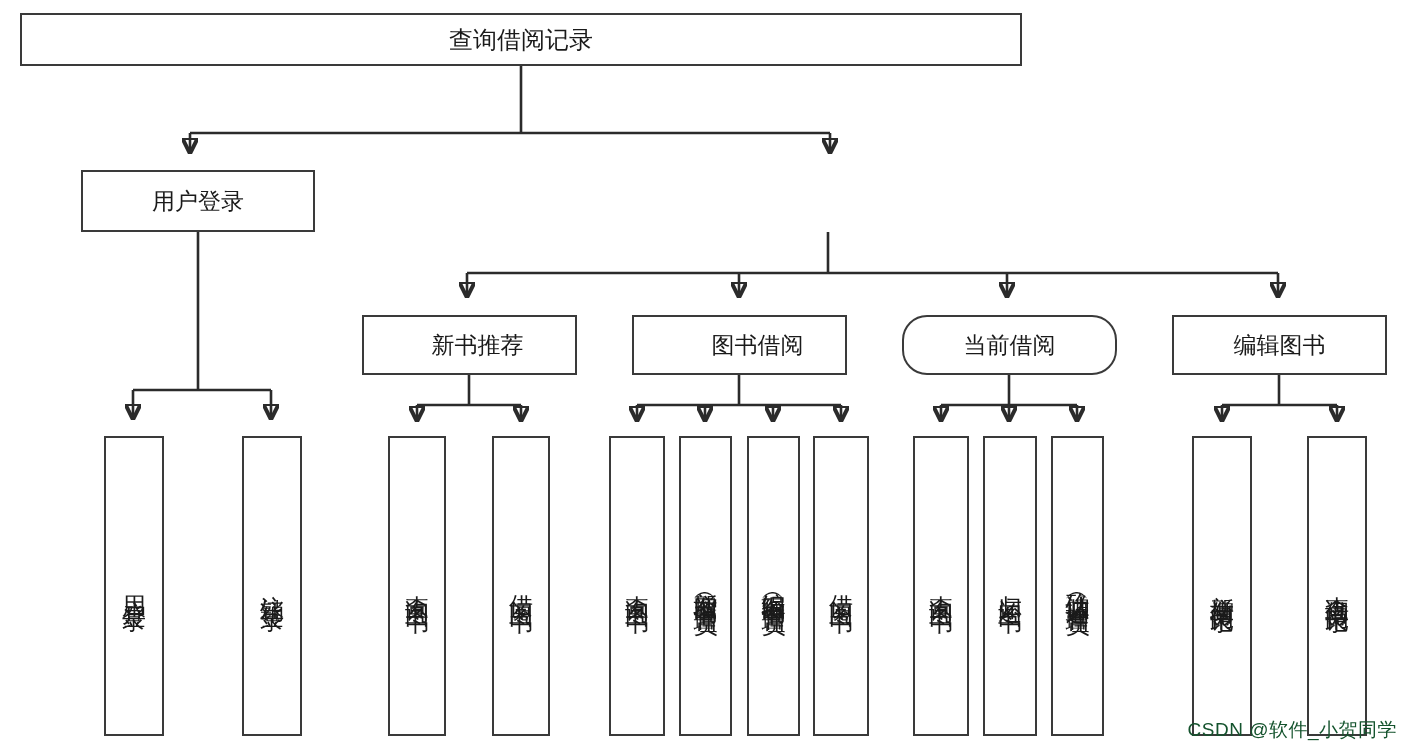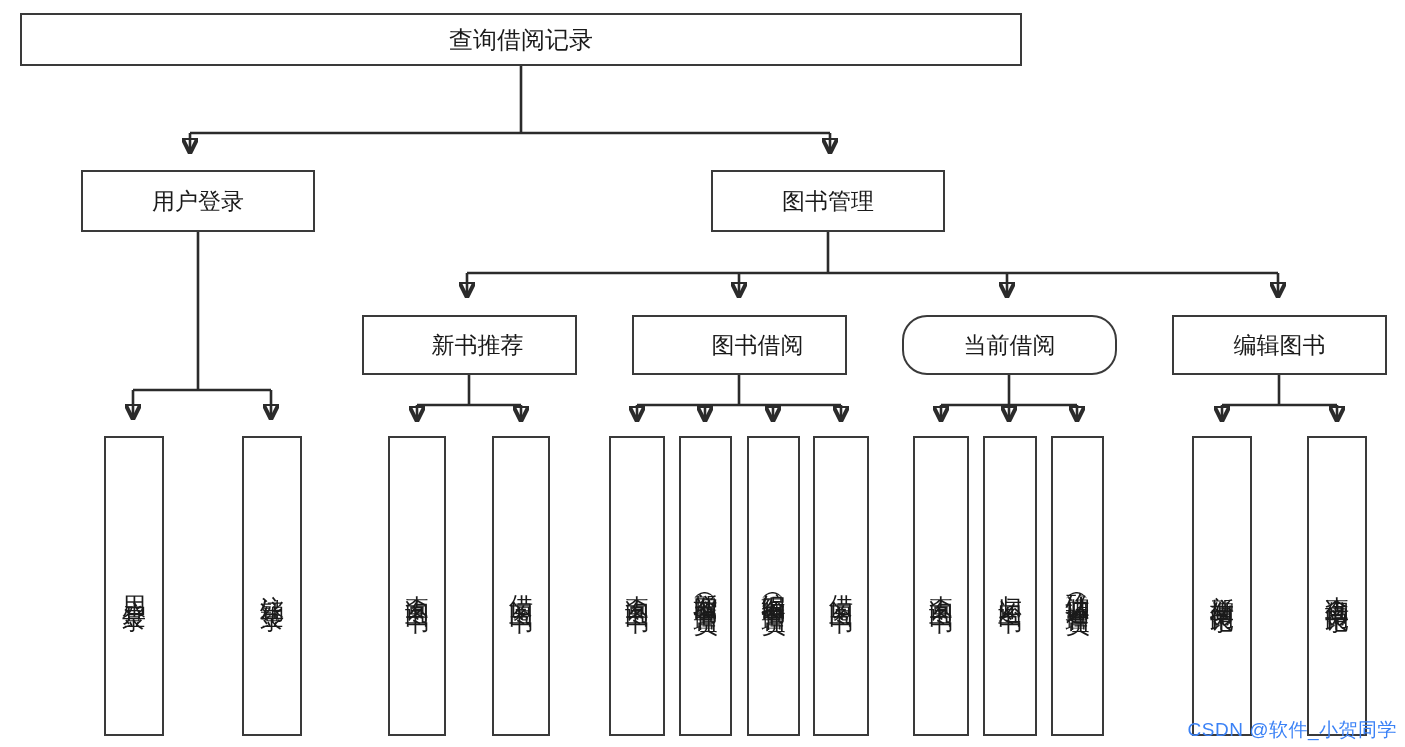--- a/index.html
+++ b/index.html
@@ -64,21 +64,21 @@
   svg.links path, svg.links line {
     stroke: #2b2b2b;
     stroke-width: 2.6;
     fill: none;
   }
   .watermark {
     position: absolute;
     right: 8px;
     bottom: 4px;
     font-size: 19px;
-    color: #3b82f6;
+    color: #14532d;
     white-space: nowrap;
     letter-spacing: 0.5px;
   }
 </style>
 </head>
 <body>
 
 <div id="canvas">
 
   <svg class="links" viewBox="0 0 1405 747">
@@ -129,23 +129,20 @@
     <line x1="1337" y1="405" x2="1337" y2="420" marker-end="url(#arrow)"></line>
   </svg>
 
   <div class="node root" style="left:20px; top:13px; width:1002px; height:53px;">
     <span class="label">查询借阅记录</span>
   </div>
 
   <div class="node level2" style="left:81px; top:170px; width:234px; height:62px;">
     <span class="label">用户登录</span>
   </div>
-  <div class="node level2" style="left:711px; top:170px; width:234px; height:62px;">
-    <span class="label">图书管理</span>
-  </div>
 
   <div class="node level3" style="left:362px; top:315px; width:215px; height:60px;padding-left:16px;">
     <span class="label">新书推荐</span>
   </div>
   <div class="node level3" style="left:632px; top:315px; width:215px; height:60px;padding-left:36px;">
     <span class="label">图书借阅</span>
   </div>
   <div class="node level3" style="left:902px; top:315px; width:215px; height:60px;border-radius:25px;">
     <span class="label">当前借阅</span>
   </div>

